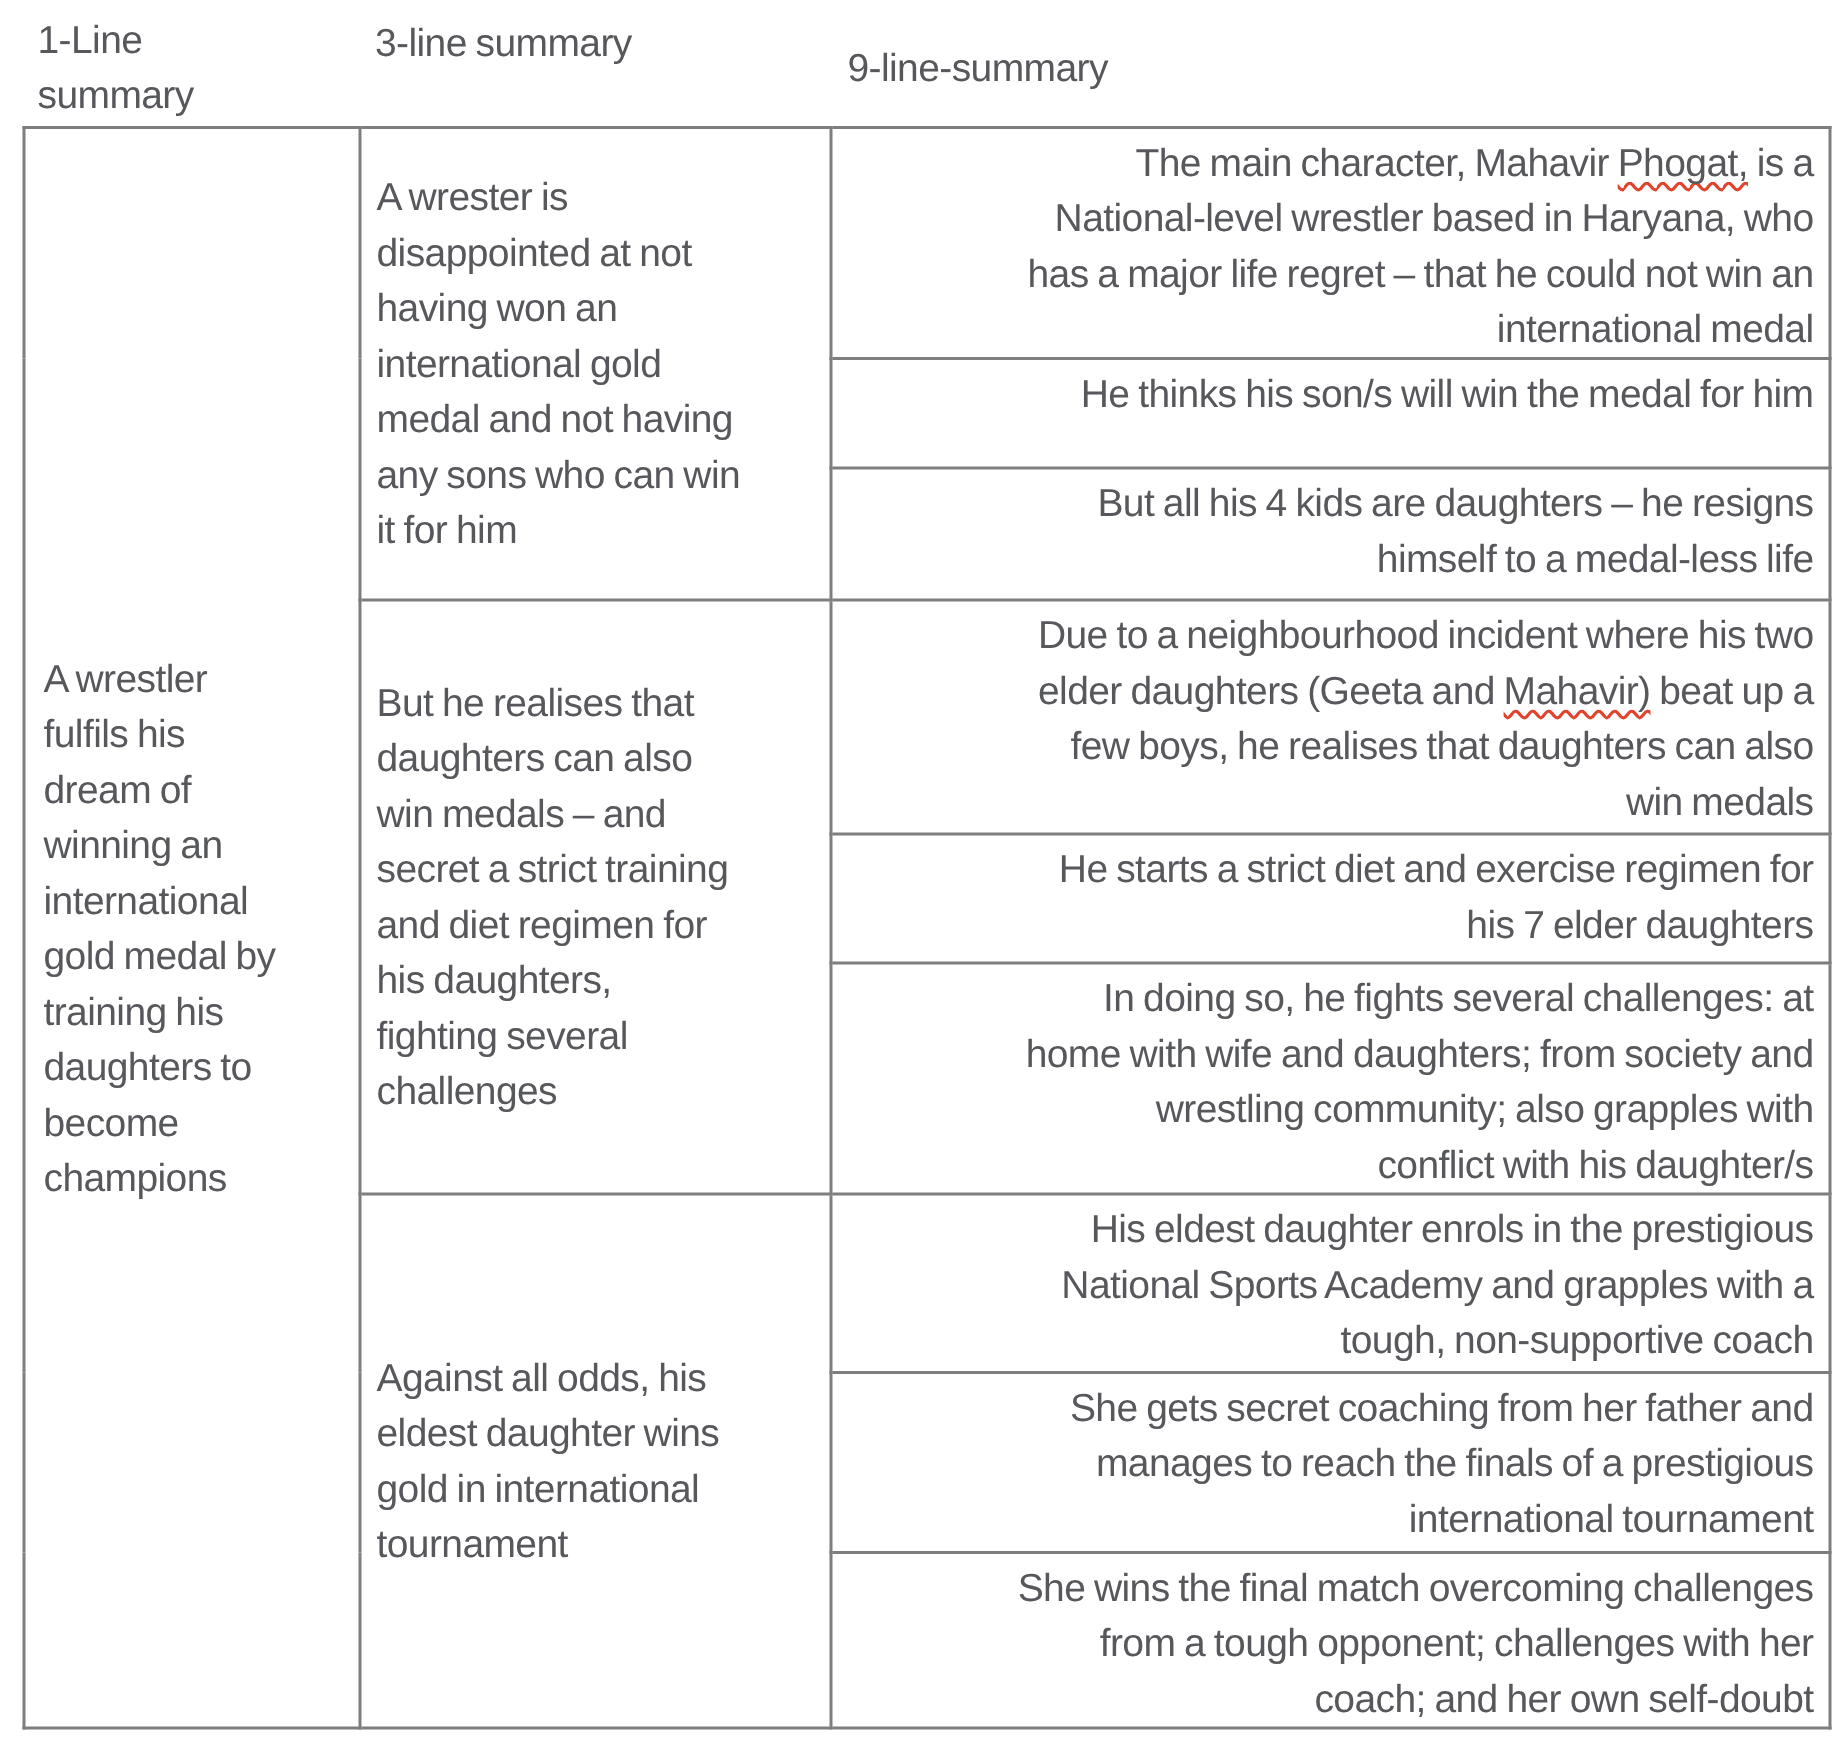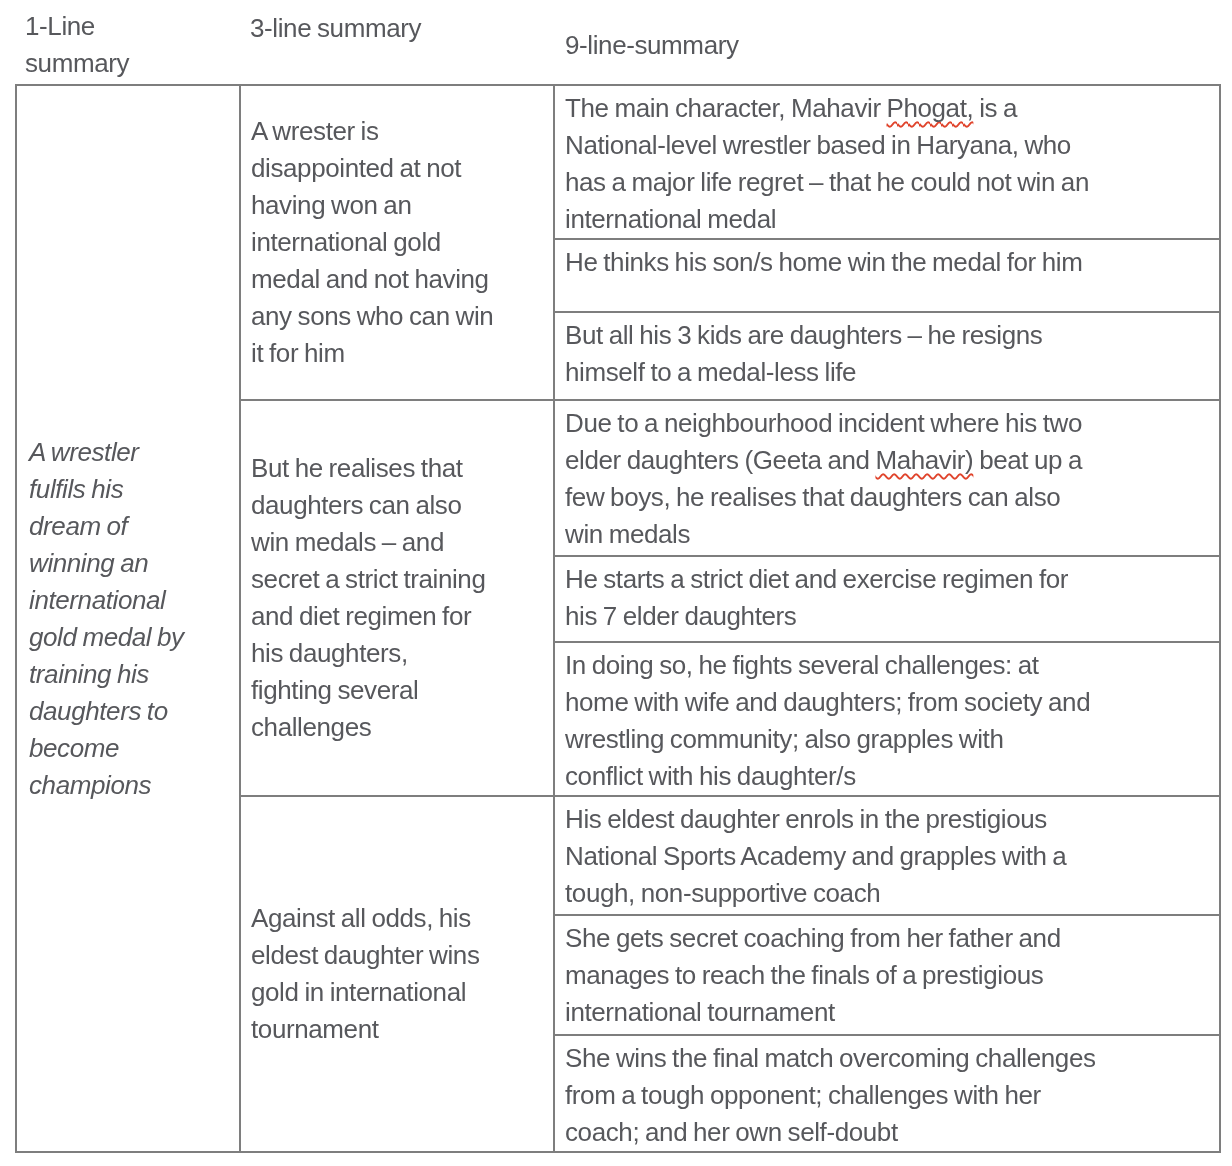--- a/index.html
+++ b/index.html
@@ -24,23 +24,23 @@
   .hdr3{left:565px;top:27px;text-align:right;}
   table{
     position:absolute;left:15px;top:84px;
     border-collapse:collapse;table-layout:fixed;width:1204px;
   }
   td{
     border:2px solid var(--border);
     padding:0 10px;
     overflow:hidden;
   }
-  td.c1{padding-left:12px;font-style:italic;}
+  td.c1{padding-left:12px;}
   .mid{vertical-align:middle;}
-  .top{vertical-align:top;padding-top:4px;}
+  .top{vertical-align:top;padding-top:4px;text-align:right;}
   .misspelled{
     text-decoration:underline;
     text-decoration-style:wavy;
     text-decoration-color:var(--spell);
     text-decoration-thickness:2px;
     text-underline-offset:4px;
     text-decoration-skip-ink:none;
   }
 </style>
 </head>
@@ -75,24 +75,24 @@
 international gold
 medal and not having
 any sons who can win
 it for him</span></td>
     <td class="c3 top"><span class="txt">The main character, Mahavir </span><span class="txt misspelled">Phogat,</span><span class="txt"> is a
 National-level wrestler based in Haryana, who
 has a major life regret – that he could not win an
 international medal</span></td>
   </tr>
   <tr style="height:73px">
-    <td class="c3 top"><span class="txt">He thinks his son/s home win the medal for him</span></td>
+    <td class="c3 top"><span class="txt">He thinks his son/s will win the medal for him</span></td>
   </tr>
   <tr style="height:88px">
-    <td class="c3 top"><span class="txt">But all his 3 kids are daughters – he resigns
+    <td class="c3 top"><span class="txt">But all his 4 kids are daughters – he resigns
 himself to a medal-less life</span></td>
   </tr>
   <tr style="height:156px">
     <td class="c2 mid" rowspan="3"><span class="txt">But he realises that
 daughters can also
 win medals – and
 secret a strict training
 and diet regimen for
 his daughters,
 fighting several

